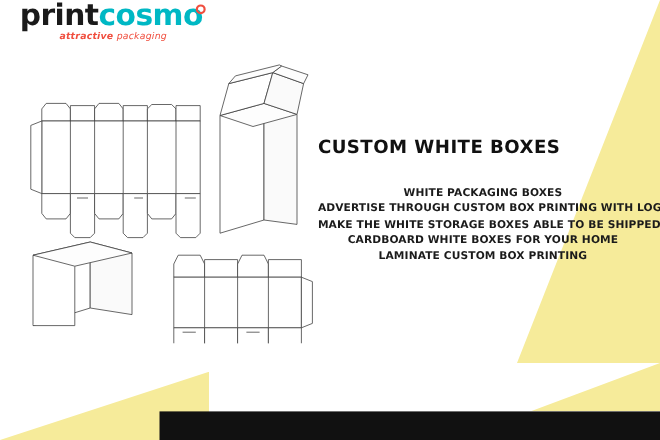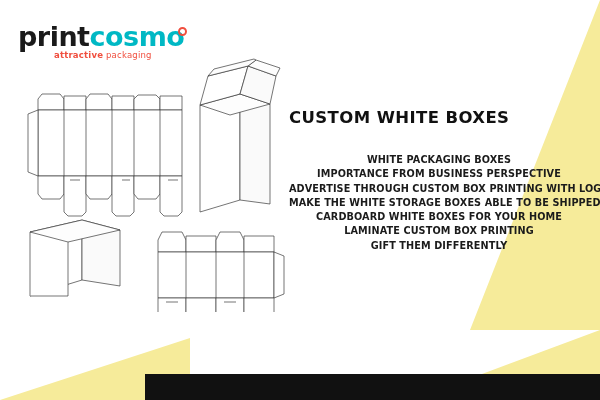--- a/index.html
+++ b/index.html
@@ -55,21 +55,21 @@
     width: 118px;
     height: 44px;
     background: #f6eb9a;
     clip-path: polygon(100% 0, 100% 100%, 0 100%);
   }
 
   
   .logo {
     position: absolute;
     left: 18px;
-    top: 22px;
+    top: 0;
     width: 175px;
     height: 52px;
   }
   .logo-word {
     font-family: "DejaVu Sans", sans-serif;
     font-size: 27px;
     font-weight: bold;
     letter-spacing: -0.5px;
     line-height: 30px;
     white-space: nowrap;
@@ -88,37 +88,38 @@
     left: -6px;
   }
   .logo-tag {
     color: #f04e3e;
     font-family: "DejaVu Sans", sans-serif;
     font-size: 8.5px;
     letter-spacing: 0.2px;
     margin-top: -2px;
     padding-left: 36px;
     white-space: nowrap;
+    font-style: italic;
   }
   .logo-tag b { font-weight: bold; color: #f04e3e; }
 
   
   .dielines {
     position: absolute;
     left: 8px;
     top: 52px;
     width: 295px;
     height: 260px;
   }
 
   
   .text-block {
     position: absolute;
     left: 289px;
-    top: 108px;
+    top: 124px;
     width: 300px;
   }
   .heading {
     font-family: "DejaVu Sans", sans-serif;
     font-size: 16.5px;
     font-weight: bold;
     color: #111111;
     letter-spacing: 0.4px;
     margin: 0 0 26px 0;
     white-space: nowrap;
@@ -229,22 +230,20 @@
         <path d="M158 250 L170 250"></path>
         <path d="M216 250 L228 250"></path>
       </g>
     </svg>
   </div>
 
   <div class="text-block">
     <h1 class="heading">CUSTOM WHITE BOXES</h1>
     <ul class="bullet-list">
       <li>WHITE PACKAGING BOXES</li>
-      <li>IMPORTANCE FROM BUSINESS PERSPECTIVE</li>
       <li>ADVERTISE THROUGH CUSTOM BOX PRINTING WITH LOGO</li>
       <li>MAKE THE WHITE STORAGE BOXES ABLE TO BE SHIPPED</li>
       <li>CARDBOARD WHITE BOXES FOR YOUR HOME</li>
       <li>LAMINATE CUSTOM BOX PRINTING</li>
-      <li>GIFT THEM DIFFERENTLY</li>
     </ul>
   </div>
 
 </div>
 
 </body></html>

